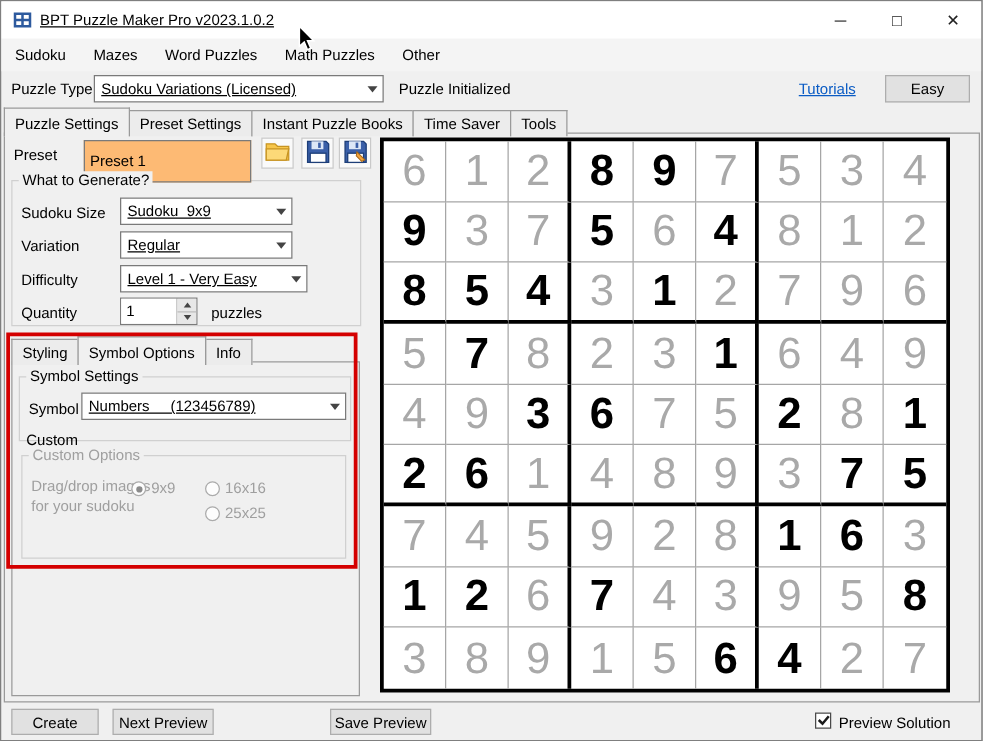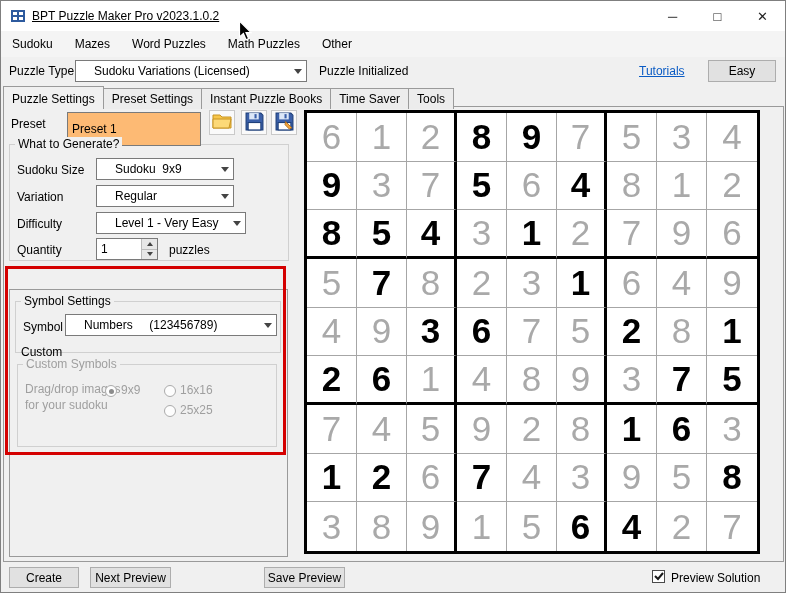--- a/index.html
+++ b/index.html
@@ -12,21 +12,21 @@
   .wtitle{position:absolute;left:31px;top:8px;font-size:12px;text-decoration:underline;}
   .winbtn{position:absolute;top:0;width:45px;height:30px;display:flex;align-items:center;justify-content:center;
     font-size:13px;color:#222;}
   
   .menubar{position:absolute;top:30px;left:0;width:100%;height:26px;background:#f4f4f4;display:flex;align-items:stretch;}
   .menu-item{padding:0 11px;display:flex;align-items:center;}
   .cursor{position:absolute;z-index:50;}
   
   .combo{position:absolute;height:22px;background:#fff;border:1px solid #7a7a7a;box-sizing:border-box;
     display:flex;align-items:center;}
-  .combo .ctext{flex:1;padding-left:18px;overflow:hidden;white-space:pre;}
+  .combo .ctext{flex:1;padding-left:5px;overflow:hidden;white-space:pre;text-decoration:underline;}
   .combo .carrow{width:17px;display:flex;align-items:center;justify-content:center;}
   .tri-down{width:0;height:0;border-left:4px solid transparent;border-right:4px solid transparent;border-top:5px solid #444;}
   .tri-up-s{width:0;height:0;border-left:3px solid transparent;border-right:3px solid transparent;border-bottom:4px solid #444;}
   .tri-down-s{width:0;height:0;border-left:3px solid transparent;border-right:3px solid transparent;border-top:4px solid #444;}
   
   .btn{position:absolute;background:#e1e1e1;border:1px solid #adadad;box-sizing:border-box;
     display:flex;align-items:center;justify-content:center;font-size:12px;}
   .iconbtn{position:absolute;width:26px;height:25px;display:flex;align-items:center;justify-content:center;
     background:transparent;border:1px solid #c9c9c9;box-sizing:border-box;background:#fafafa;}
   
@@ -189,36 +189,41 @@
       <div class="spinbtn">
           <span class="tri-up-s"></span>
         </div>
       <div class="spinbtn">
           <span class="tri-down-s"></span>
         </div>
     </div>
   </div>
   <span class="lbl" style="left:168px;top:242px">puzzles</span>
 
+  <div class="tabrow" style="left:8px;top:268px">
+    <div class="mtab">Styling</div>
+    <div class="mtab active">Symbol Options</div>
+    <div class="mtab">Info</div>
+  </div>
   <div class="page-border" style="left:8px;top:288px;width:279px;height:268px"></div>
 
   <div class="group" style="left:14px;top:300px;width:266px;height:52px"></div>
   <span class="gtitle" style="left:20px;top:293px">Symbol Settings</span>
   <span class="lbl" style="left:22px;top:319px">Symbol</span>
   <div class="combo" style="left:64px;top:313px;width:212px;z-index:3">
     <span class="ctext ws-pre">Numbers     (123456789)</span>
     <span class="carrow">
         <span class="tri-down"></span>
       </span>
   </div>
 
   <span class="lbl" style="left:20px;top:344px">Custom</span>
 
   <div class="group" style="left:16px;top:363px;width:260px;height:83px"></div>
-  <span class="gtitle gray" style="left:22px;top:356px">Custom Symbols</span>
+  <span class="gtitle gray" style="left:22px;top:356px">Custom Options</span>
   <span class="lbl gray" style="left:24px;top:381px">Drag/drop images</span>
   <span class="lbl gray" style="left:24px;top:397px">for your sudoku</span>
 
   <div class="radio-row" style="left:104px;top:382px">
     <span class="radio sel">
         <span class="dot"></span>
       </span>
     <span class="gray">9x9</span>
   </div>
   <div class="radio-row" style="left:163px;top:382px">

